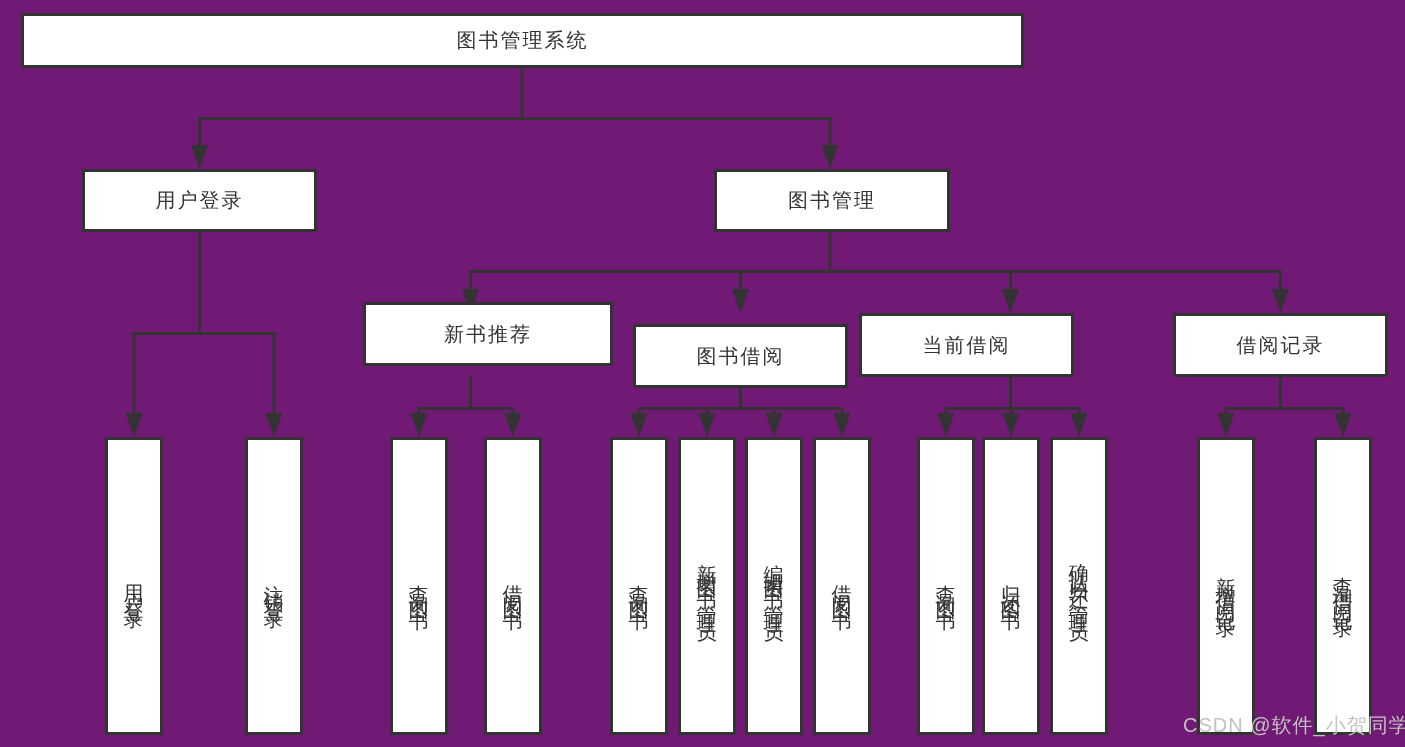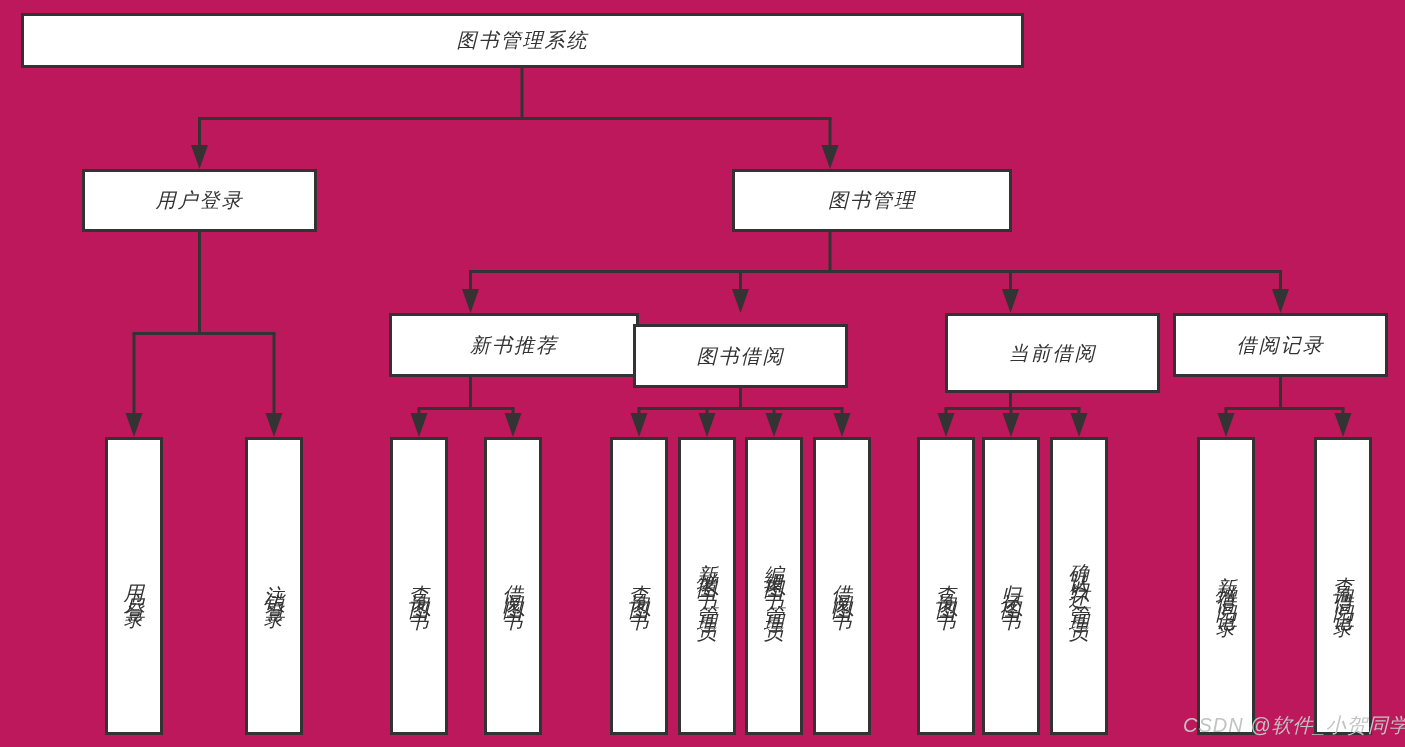--- a/index.html
+++ b/index.html
@@ -1,18 +1,18 @@
 <!DOCTYPE html>
 <html><head>
 <meta charset="utf-8">
 <style>
   html,body{margin:0;padding:0;background:#fff;}
   .canvas{
-    position:relative;width:1405px;height:747px;background:#be185d;
-    font-family:"Liberation Sans",sans-serif;overflow:hidden;font-style:italic;
+    position:relative;width:1405px;height:747px;background:#701a75;
+    font-family:"Liberation Sans",sans-serif;overflow:hidden;
   }
   #edges{position:absolute;left:0;top:0;pointer-events:none;}
   .hbox{
     position:absolute;box-sizing:border-box;border:3px solid #333333;background:#ffffff;
     display:flex;align-items:center;justify-content:center;
     font-size:20px;color:#333333;letter-spacing:2px;white-space:nowrap;
   }
   .vbox{
     position:absolute;top:437px;width:58px;height:298px;box-sizing:border-box;
     border:3px solid #333333;background:#ffffff;
@@ -83,25 +83,25 @@
       <line x1="1224.5" y1="408.5" x2="1344.5" y2="408.5" stroke="#333333" stroke-width="3"></line>
       <line x1="1226" y1="408.5" x2="1226" y2="419" stroke="#333333" stroke-width="3"></line>
       <polygon points="1217.5,413 1234.5,413 1226,437" fill="#333333"></polygon>
       <line x1="1343" y1="408.5" x2="1343" y2="419" stroke="#333333" stroke-width="3"></line>
       <polygon points="1334.5,413 1351.5,413 1343,437" fill="#333333"></polygon>
     </svg>
 
   <div class="hbox" style="left:21px;top:13px;width:1003px;height:55px;">图书管理系统</div>
 
   <div class="hbox" style="left:82px;top:169px;width:235px;height:63px;">用户登录</div>
-  <div class="hbox" style="left:714px;top:169px;width:280px;height:63px;margin-left:18px;">图书管理</div>
+  <div class="hbox" style="left:714px;top:169px;width:236px;height:63px;">图书管理</div>
 
-  <div class="hbox" style="left:363px;top:313px;width:250px;height:64px;margin-left:26px;">新书推荐</div>
+  <div class="hbox" style="left:363px;top:302px;width:250px;height:64px;">新书推荐</div>
   <div class="hbox" style="left:633px;top:324px;width:215px;height:64px;">图书借阅</div>
-  <div class="hbox" style="left:945px;top:313px;width:215px;height:80px;">当前借阅</div>
+  <div class="hbox" style="left:859px;top:313px;width:215px;height:64px;">当前借阅</div>
   <div class="hbox" style="left:1173px;top:313px;width:215px;height:64px;">借阅记录</div>
 
   <div class="vbox" style="left:105px;">
     <span class="vtext">用户登录</span>
   </div>
   <div class="vbox" style="left:245px;">
     <span class="vtext">注销登录</span>
   </div>
 
   <div class="vbox" style="left:390px;">

